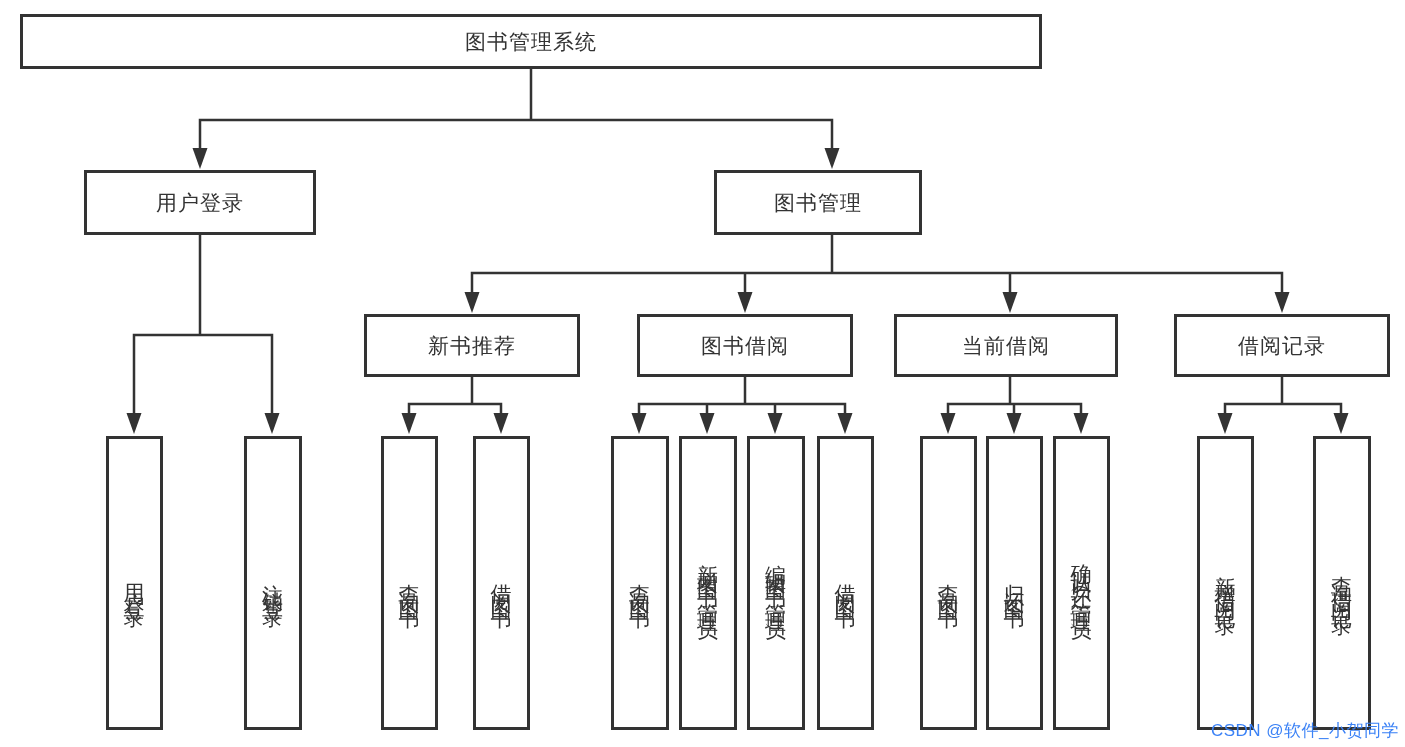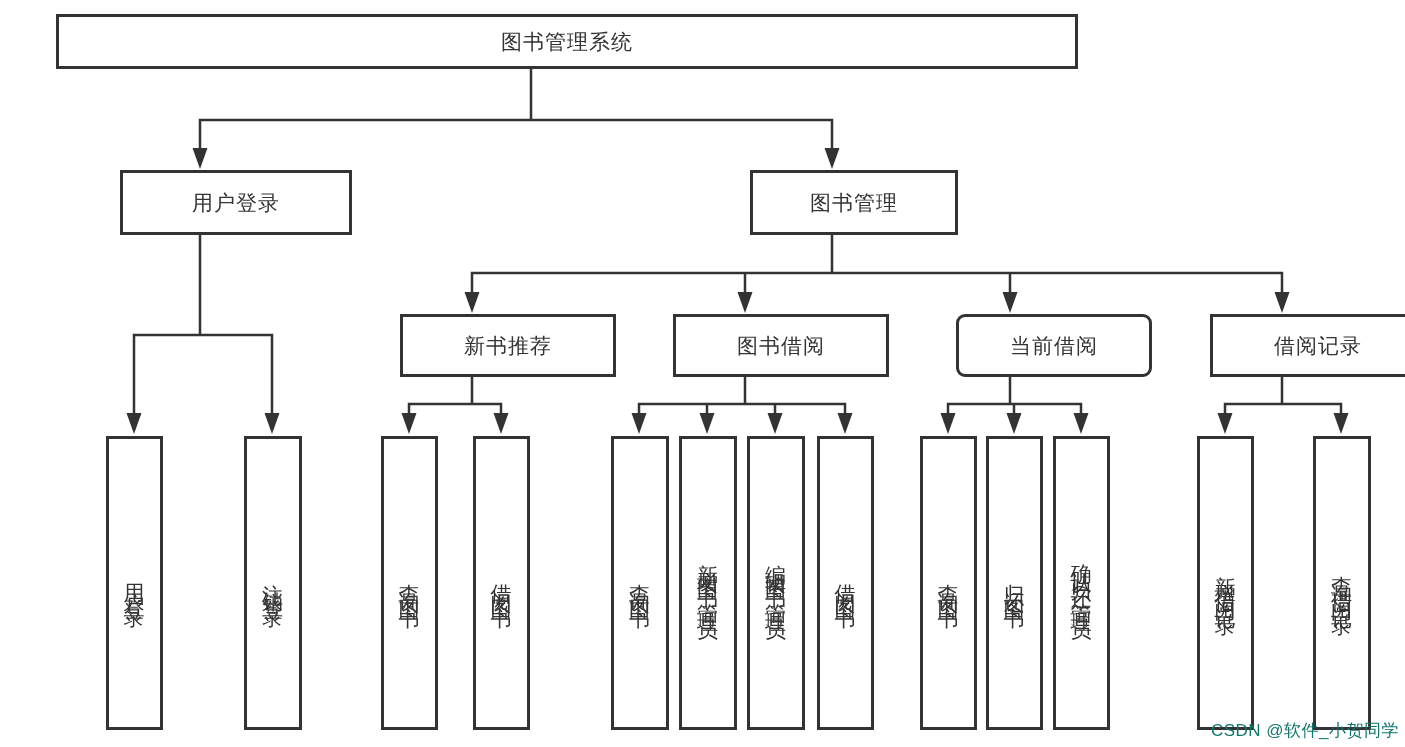--- a/index.html
+++ b/index.html
@@ -30,35 +30,34 @@
     color: #333333;
     display: flex;
     align-items: center;
     justify-content: center;
     text-align: center;
   }
   .node.h {
     font-size: 21px;
     letter-spacing: 1px;
     line-height: 1;
-    margin-left: 36px;
   }
   .node.v {
     font-size: 21px;
     writing-mode: vertical-rl;
     text-orientation: upright;
     letter-spacing: 8px;
     line-height: 1;
   }
   .watermark {
     position: absolute;
     right: 6px;
     bottom: 5px;
     font-size: 17px;
-    color: #0f766e;
+    color: #3b82f6;
     letter-spacing: 0.5px;
     white-space: nowrap;
     text-align: right;
   }
 </style>
 </head>
 <body>
 
 <div class="canvas">
 
@@ -95,21 +94,21 @@
     </g>
   </svg>
 
   <div class="node h" style="left:20px; top:14px; width:1022px; height:55px;">图书管理系统</div>
 
   <div class="node h" style="left:84px; top:170px; width:232px; height:65px;">用户登录</div>
   <div class="node h" style="left:714px; top:170px; width:208px; height:65px;">图书管理</div>
 
   <div class="node h" style="left:637px; top:314px; width:216px; height:63px;">图书借阅</div>
   <div class="node h" style="left:364px; top:314px; width:216px; height:63px;">新书推荐</div>
-  <div class="node h" style="left:920px; top:314px; width:196px; height:63px;border-radius:9px;">当前借阅</div>
+  <div class="node h" style="left:894px; top:314px; width:224px; height:63px;">当前借阅</div>
   <div class="node h" style="left:1174px; top:314px; width:216px; height:63px;">借阅记录</div>
 
   <div class="node v" style="left:106px; top:436px; width:57px; height:294px;">用户登录</div>
   <div class="node v" style="left:244px; top:436px; width:58px; height:294px;">注销登录</div>
 
   <div class="node v" style="left:381px; top:436px; width:57px; height:294px;">查询图书</div>
   <div class="node v" style="left:473px; top:436px; width:57px; height:294px;">借阅图书</div>
 
   <div class="node v" style="left:611px; top:436px; width:58px; height:294px;">查询图书</div>
   <div class="node v" style="left:679px; top:436px; width:58px; height:294px;">新增图书（管理员）</div>

